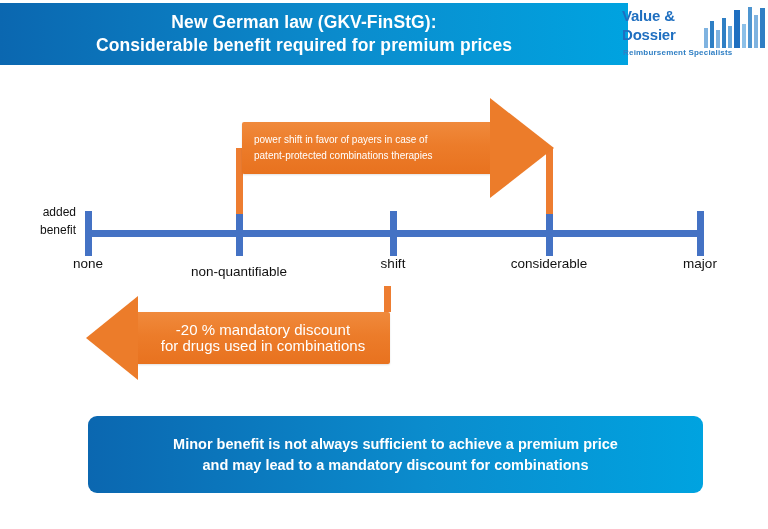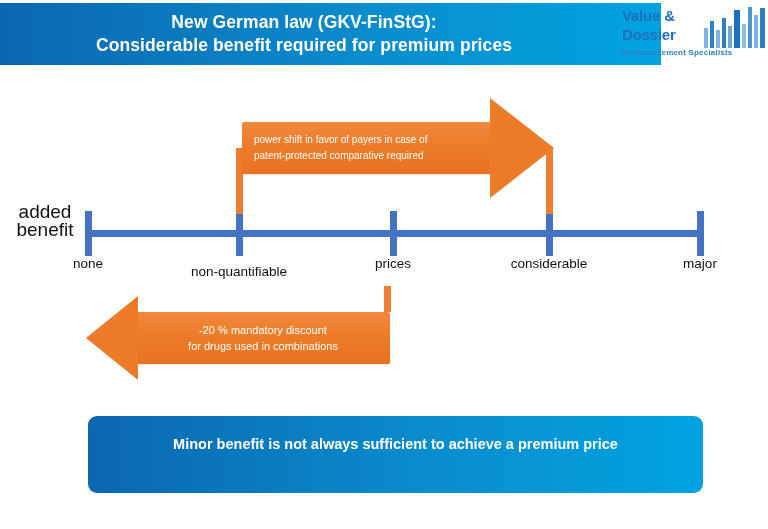--- a/index.html
+++ b/index.html
@@ -23,21 +23,20 @@
   }
 
   
   .header-bar {
     position: absolute;
     left: 0;
     top: 3px;
     width: 628px;
     height: 62px;
     background: linear-gradient(to right, #0b67b0 0%, #0b8ccd 55%, #00a3e0 100%);
-    padding-left: 33px;
   }
   .header-title {
     position: absolute;
     left: 0;
     top: 8px;
     width: 608px;
     text-align: center;
     color: #ffffff;
     font-size: 17.5px;
     font-weight: bold;
@@ -91,23 +90,23 @@
     letter-spacing: 0.2px;
     white-space: nowrap;
   }
 
   
   .axis-label {
     position: absolute;
     left: 14px;
     top: 203px;
     width: 62px;
-    text-align: center;
+    text-align: right;
     color: #111111;
-    font-size: 19px;
+    font-size: 12px;
     line-height: 18px;
   }
   .axis-label span { display: block; }
 
   .axis-line {
     position: absolute;
     left: 85px;
     top: 230px;
     width: 615px;
     height: 7px;
@@ -201,21 +200,21 @@
     border-bottom: 42px solid transparent;
     border-right: 52px solid #ec7c2a;
   }
   .arrow-left .text {
     position: absolute;
     left: 52px;
     top: 26px;
     width: 250px;
     text-align: center;
     color: #ffffff;
-    font-size: 11px;
+    font-size: 15px;
     line-height: 16px;
   }
   .arrow-left .text span { display: block; white-space: nowrap; }
 
   
   .conclusion {
     position: absolute;
     left: 88px;
     top: 416px;
     width: 615px;
@@ -291,49 +290,50 @@
     <span>benefit</span>
   </div>
 
   <div class="axis-line"></div>
   <div id="ticks-layer">
       <div class="tick" style="left: 85px; background: rgb(68, 114, 196);"></div>
       <div class="tick-caption" style="left: 88px;">none</div>
       <div class="tick" style="left: 236px; background: rgb(68, 114, 196);"></div>
       <div class="tick-caption" style="left: 239px; margin-top: 8px;">non-quantifiable</div>
       <div class="tick" style="left: 390px; background: rgb(68, 114, 196);"></div>
-      <div class="tick-caption" style="left: 393px;">prices</div>
+      <div class="tick-caption" style="left: 393px;">shift</div>
       <div class="tick" style="left: 546px; background: rgb(68, 114, 196);"></div>
       <div class="tick-caption" style="left: 549px;">considerable</div>
       <div class="tick" style="left: 697px; background: rgb(68, 114, 196);"></div>
       <div class="tick-caption" style="left: 700px;">major</div>
     </div>
 
   <div class="conn" style="left:236px; top:148px; height:66px;"></div>
   <div class="conn" style="left:546px; top:147px; height:67px;"></div>
   <div class="conn" style="left:384px; top:286px; height:26px;"></div>
 
   <div class="arrow-right">
     <div class="shaft"></div>
     <div class="head"></div>
     <div class="text">
       <span>power shift in favor of payers in case of</span>
-      <span>patent-protected comparative required</span>
+      <span>patent-protected combinations therapies</span>
     </div>
   </div>
 
   <div class="arrow-left">
     <div class="shaft"></div>
     <div class="head"></div>
     <div class="text">
       <span>-20 % mandatory discount</span>
       <span>for drugs used in combinations</span>
     </div>
   </div>
 
   <div class="conclusion">
     <div class="conclusion-text">
       <span>Minor benefit is not always sufficient to achieve a premium price</span>
+      <span>and may lead to a mandatory discount for combinations</span>
     </div>
   </div>
 
 
 </div>
 
 </body></html>

